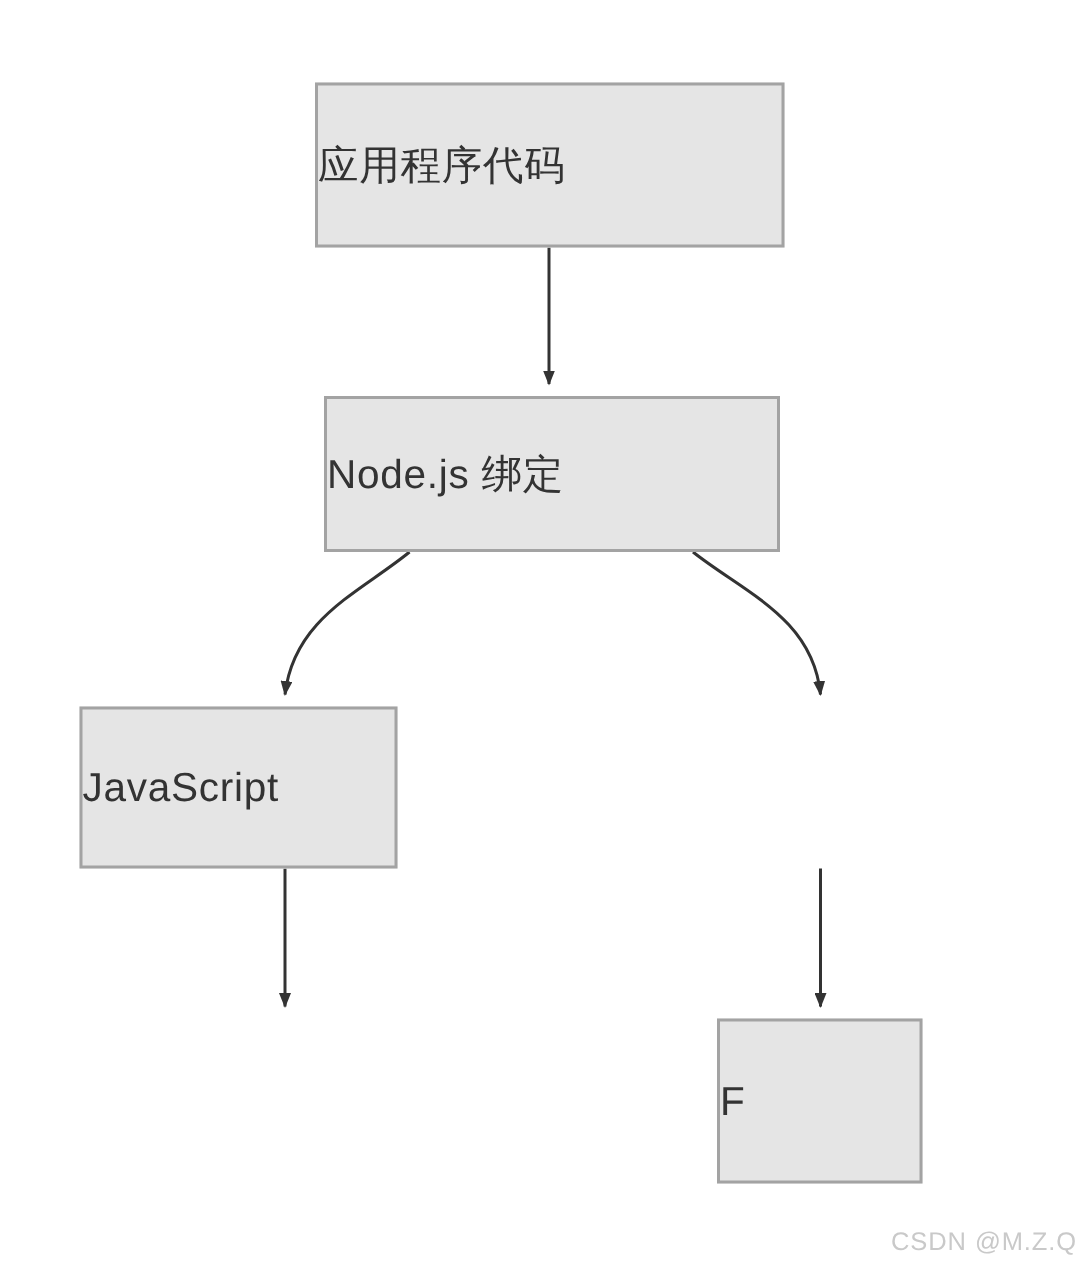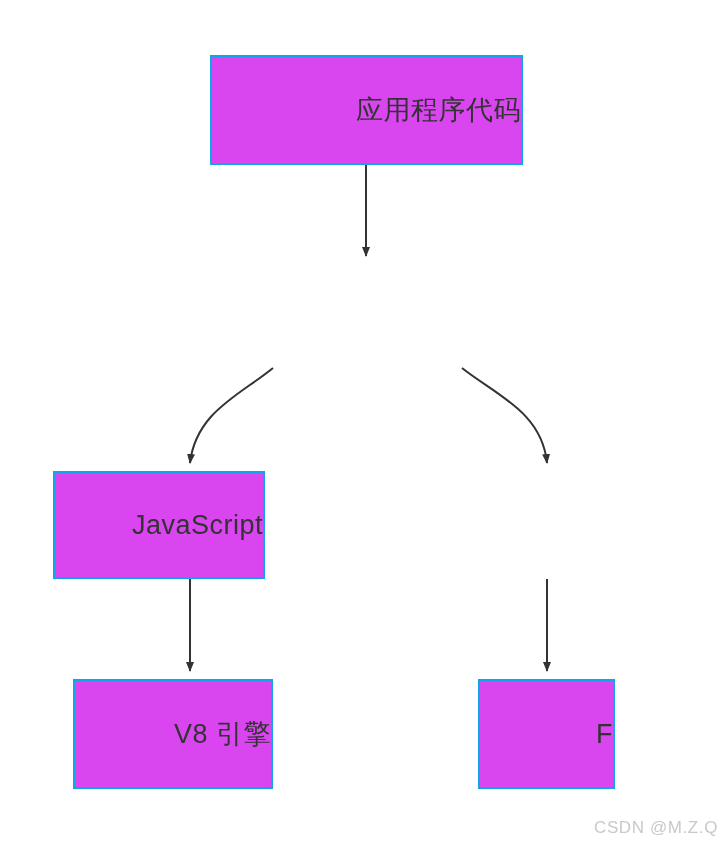--- a/index.html
+++ b/index.html
@@ -21,25 +21,25 @@
     position: absolute;
     left: 0;
     top: 0;
     width: 726px;
     height: 844px;
     pointer-events: none;
   }
   .node {
     position: absolute;
     box-sizing: border-box;
-    background: #d946ef;
-    border: 2px solid #0ea5e9;
+    background: #e5e5e5;
+    border: 2px solid #a3a3a3;
     display: flex;
     align-items: center;
-    justify-content: flex-end;
+    justify-content: flex-start;
     text-align: center;
     color: #333333;
     font-size: 27px;
     line-height: 1.2;
     letter-spacing: 0.5px;
     white-space: nowrap;
   }
   .node-label {
     display: block;
   }
@@ -73,29 +73,29 @@
 
     <path d="M 190,579 L 190,671" fill="none" stroke="#333333" stroke-width="2" marker-end="url(#arrowhead)"></path>
 
     <path d="M 547,579 L 547,671" fill="none" stroke="#333333" stroke-width="2" marker-end="url(#arrowhead)"></path>
   </svg>
 
   <div class="node" style="left:210px; top:55px; width:313px; height:110px;">
     <span class="node-label">应用程序代码</span>
   </div>
 
+  <div class="node" style="left:216px; top:264px; width:304px; height:104px;">
+    <span class="node-label">Node.js 绑定</span>
+  </div>
 
-  <div class="node" style="left:53px; top:471px; width:212px; height:108px;padding-left:27px;">
+  <div class="node" style="left:53px; top:471px; width:212px; height:108px;">
     <span class="node-label">JavaScript</span>
   </div>
 
 
-  <div class="node" style="left:73px; top:679px; width:200px; height:110px;">
-    <span class="node-label">V8 引擎</span>
-  </div>
 
   <div class="node" style="left:478px; top:679px; width:137px; height:110px;">
     <span class="node-label">F</span>
   </div>
 
   <div id="watermark">CSDN @M.Z.Q</div>
 
 </div>
 
 </body></html>

